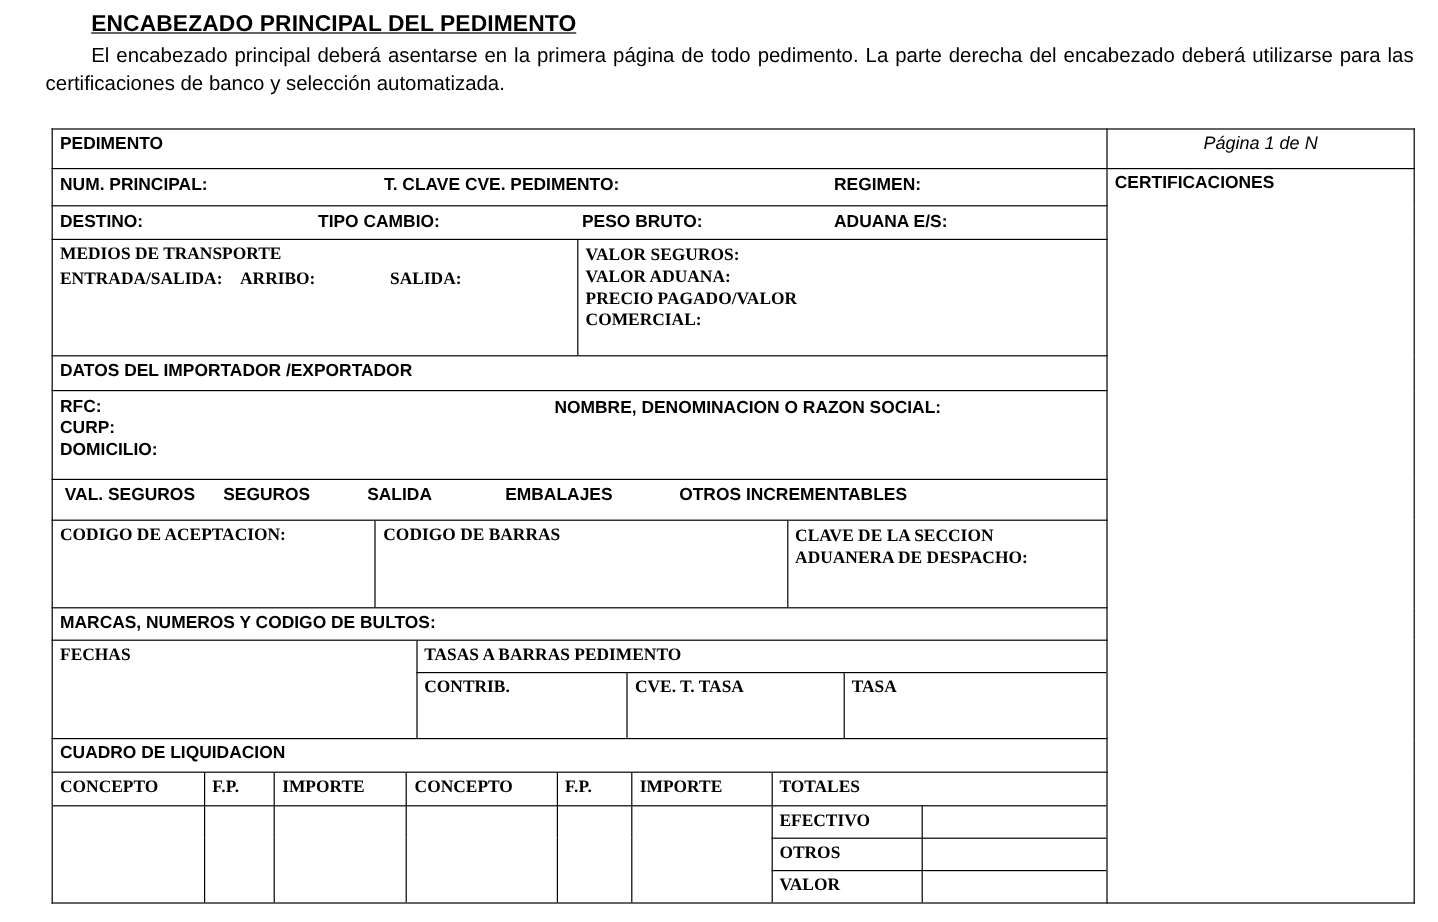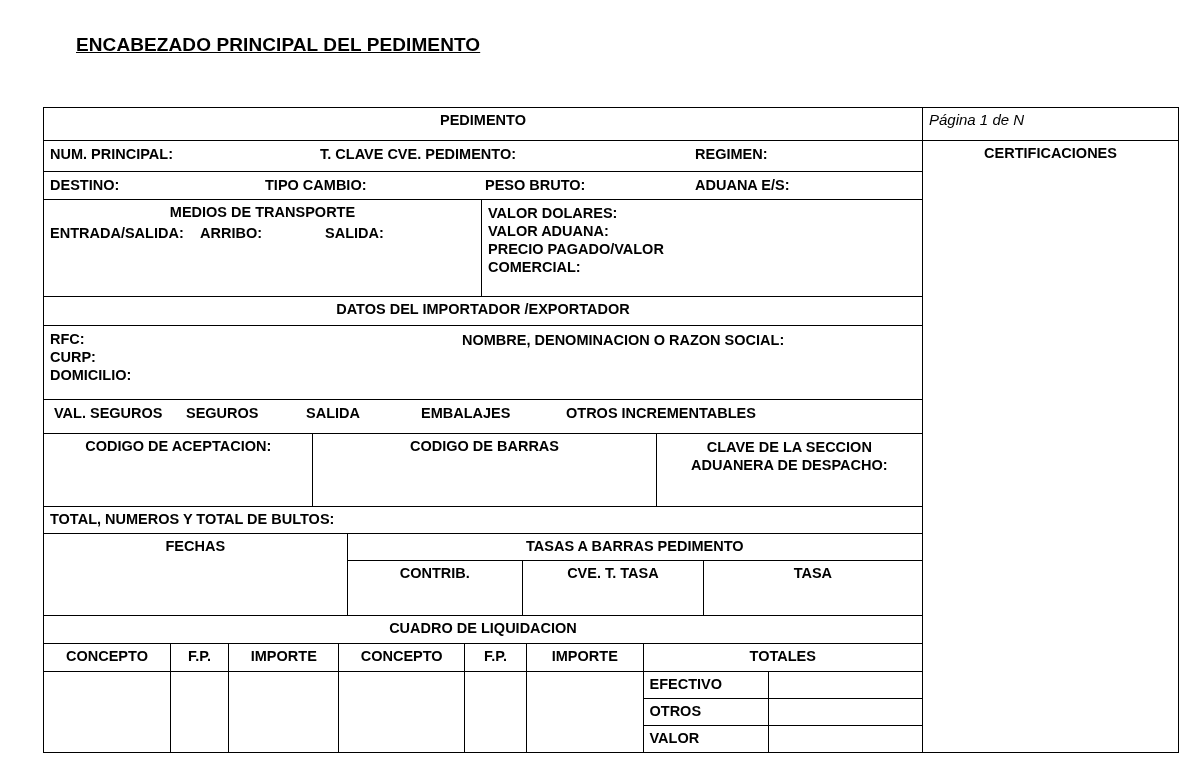--- a/index.html
+++ b/index.html
@@ -19,21 +19,20 @@
     width: 1198px;
     height: 768px;
   }
 
   
   .intro {
     position: absolute;
     left: 38px;
     top: 10px;
     width: 1140px;
-    margin-top: 24px;
   }
   .doc-title {
     font-size: 19px;
     font-weight: bold;
     text-decoration: underline;
     margin: 0 0 3px 38px;
     letter-spacing: 0.1px;
     line-height: 22px;
   }
   .intro-para {
@@ -65,22 +64,22 @@
     border: 1.6px solid #000000;
     padding: 0;
     vertical-align: top;
     font-weight: bold;
     font-size: 14.5px;
     line-height: 16px;
   }
   .cellpad {
     padding: 4px 6px 3px 6px;
   }
-  .ctr { text-align: center; }
-  .rgt { text-align: left; }
+  .ctr { }
+  .rgt { text-align: center; }
   .lft { text-align: left; }
 
   .italic-label {
     font-style: italic;
     font-weight: normal;
     font-size: 15px;
   }
 
   
   .inline-row {
@@ -93,35 +92,37 @@
   table.inner {
     border-collapse: collapse;
     table-layout: fixed;
     width: 100%;
     height: 100%;
   }
   table.inner td {
     border: 1.6px solid #000000;
     padding: 0;
     vertical-align: top;
+    font-family: Liberation Serif, serif;
   }
   table.inner td.noleft { border-left: none; }
   table.inner td.noright { border-right: none; }
   table.inner td.notop { border-top: none; }
   table.inner td.nobottom { border-bottom: none; }
 
   .stack-lines > div { padding: 1px 0; }
 </style>
 </head>
 <body>
 
 <div class="page">
 
   <div class="intro">
     <div class="doc-title">ENCABEZADO PRINCIPAL DEL PEDIMENTO</div>
+    <p class="intro-para">El encabezado principal deberá asentarse en la primera página de todo pedimento. La parte derecha del encabezado deberá utilizarse para las certificaciones de banco y selección automatizada.</p>
   </div>
 
   <div class="form-wrap">
     <table class="form">
       <colgroup>
         <col style="width:879px">
         <col style="width:256px">
       </colgroup>
       <tbody>
 
@@ -170,21 +171,21 @@
                   <td class="notop nobottom noleft">
                     <div class="cellpad ctr">MEDIOS DE TRANSPORTE</div>
                     <div class="inline-row" style="padding-top:2px">
                       <span style="width:150px">ENTRADA/SALIDA:</span>
                       <span style="width:125px">ARRIBO:</span>
                       <span>SALIDA:</span>
                     </div>
                   </td>
                   <td class="notop nobottom noright">
                     <div class="cellpad lft stack-lines">
-                      <div>VALOR DOLARES:</div>
+                      <div>VALOR SEGUROS:</div>
                       <div>VALOR ADUANA:</div>
                       <div>PRECIO PAGADO/VALOR</div>
                       <div>COMERCIAL:</div>
                     </div>
                   </td>
                 </tr>
               </tbody>
             </table>
           </td>
         </tr>
@@ -243,21 +244,21 @@
                     </div>
                   </td>
                 </tr>
               </tbody>
             </table>
           </td>
         </tr>
 
         <tr>
           <td style="height:25px">
-            <div class="cellpad lft">TOTAL, NUMEROS Y TOTAL DE BULTOS:</div>
+            <div class="cellpad lft">MARCAS, NUMEROS Y CODIGO DE BULTOS:</div>
           </td>
         </tr>
 
         <tr>
           <td style="height:81px; padding:0">
             <table class="inner">
               <colgroup>
                 <col style="width:302px">
                 <col style="width:175px">
                 <col style="width:180px">

